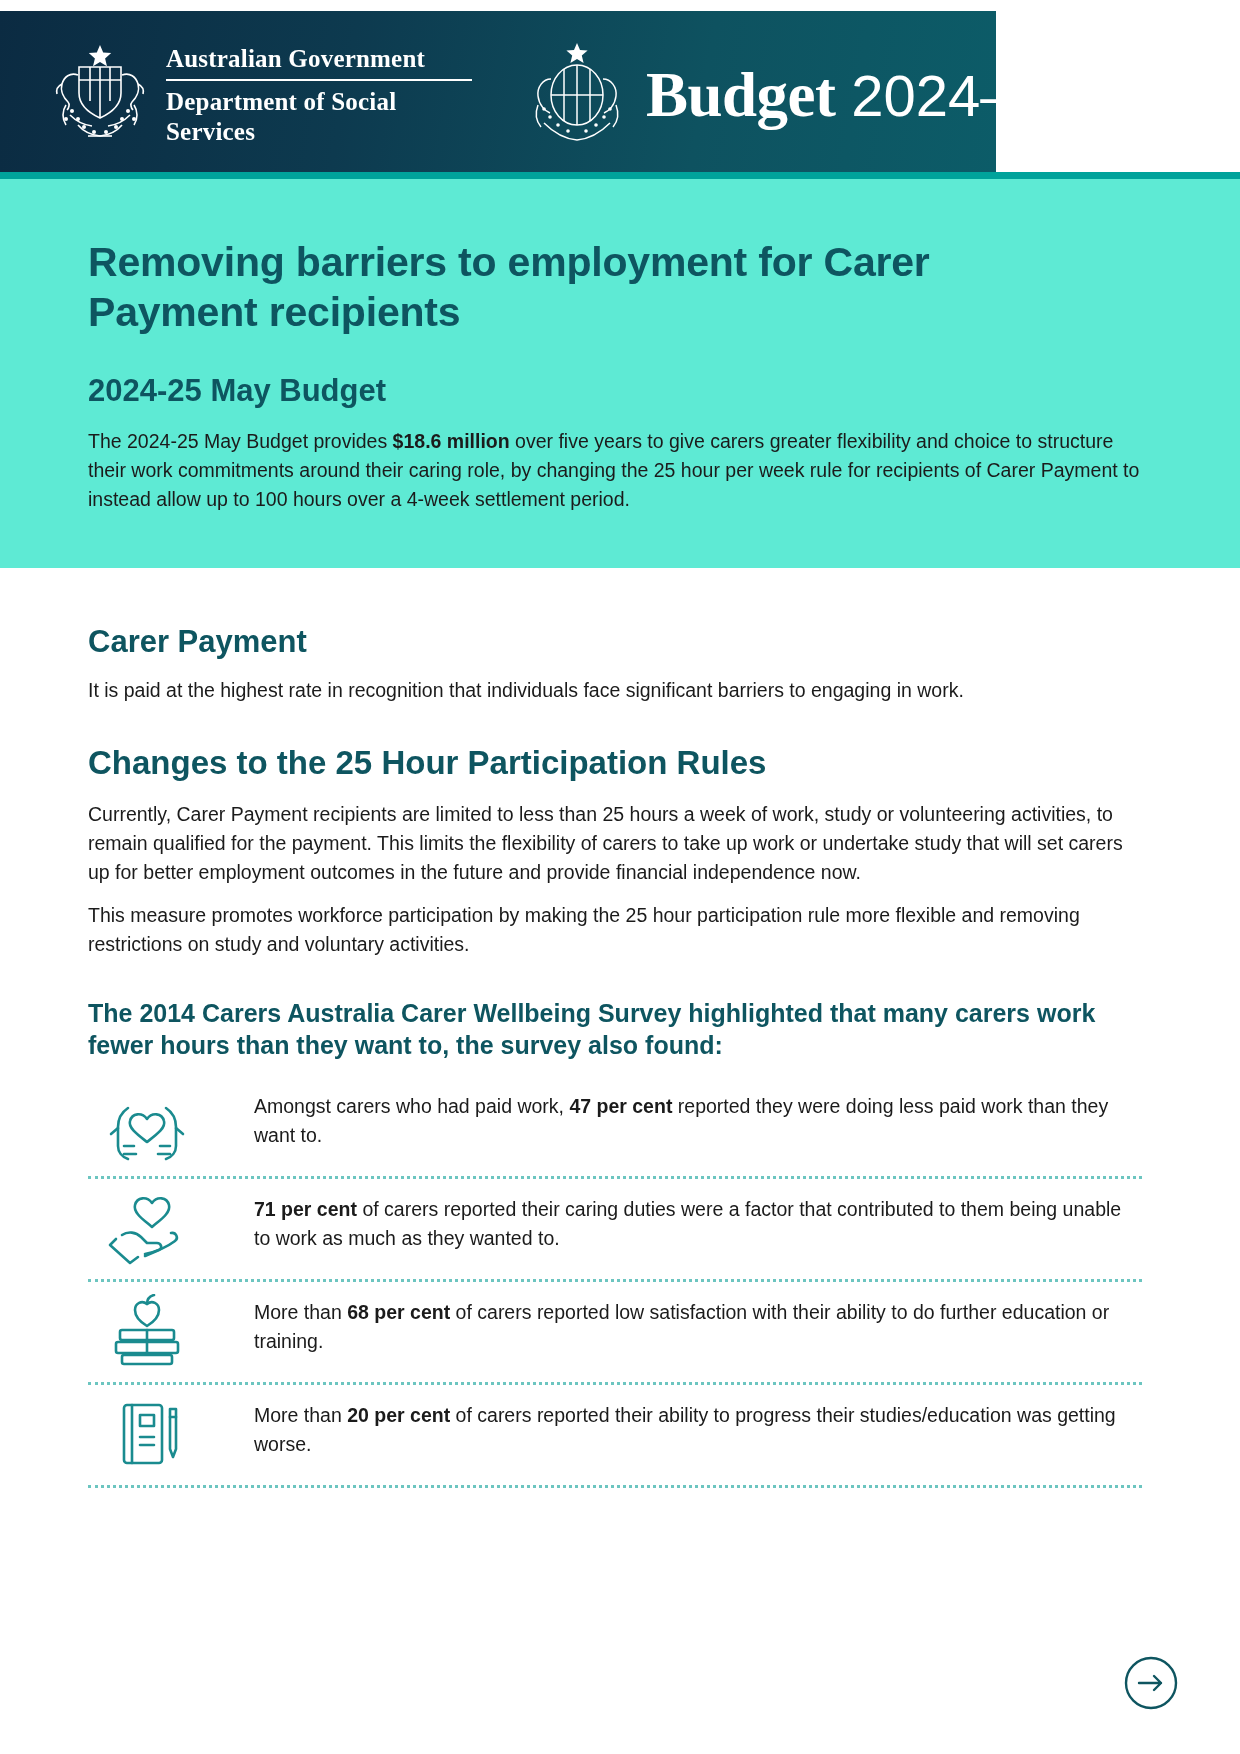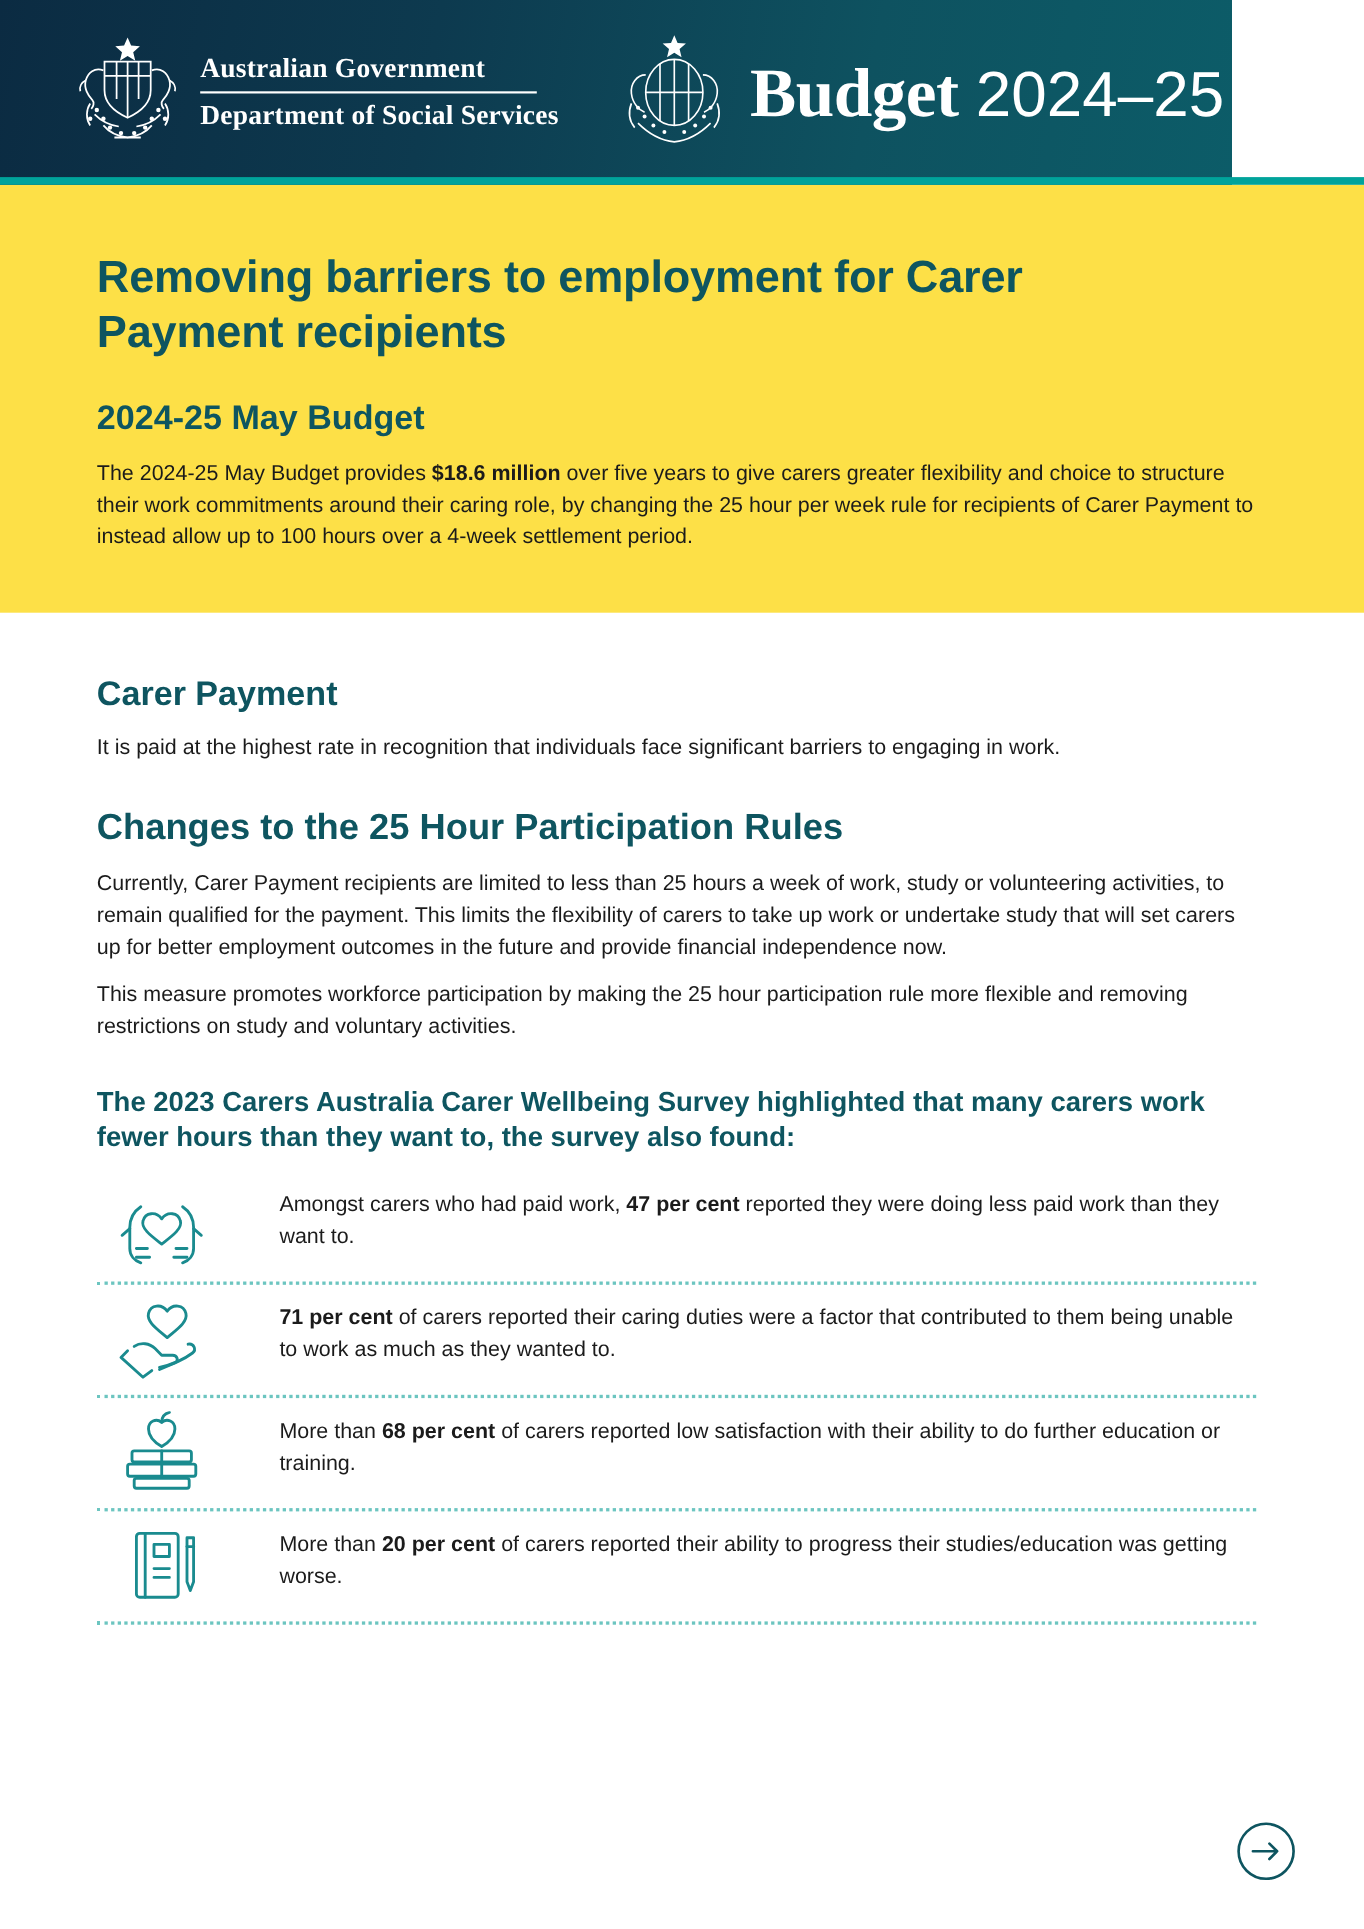--- a/index.html
+++ b/index.html
@@ -12,27 +12,28 @@
     background: #ffffff;
     font-family: "Liberation Sans", sans-serif;
     color: #1b1b1b;
     position: relative;
     overflow: hidden;
   }
 
   
   .header {
     position: relative;
-    width: 1120px;
+    width: 996px;
     height: 168px;
     background: linear-gradient(100deg, #0b2b42 0%, #0d3a4f 35%, #0e5260 70%, #0c5c68 100%);
     display: flex;
     align-items: center;
     box-sizing: border-box;
-    padding-left: 64px;
+    padding-left: 48px;
+    margin-top: 11px;
   }
   .header-accent {
     position: absolute;
     left: 0;
     bottom: 0;
     width: 1240px;
     height: 7px;
     background: #00a39b;
   }
   .crest {
@@ -87,21 +88,21 @@
     letter-spacing: -0.5px;
   }
   .budget-word .yr {
     font-family: "Liberation Sans", sans-serif;
     font-weight: 300;
     font-size: 58px;
   }
 
   
   .intro {
-    background: #fde047;
+    background: #5eead4;
     padding: 58px 88px 54px 88px;
     box-sizing: border-box;
   }
   .intro h1 {
     margin: 0 0 36px 0;
     color: #0e5560;
     font-size: 41px;
     line-height: 1.22;
     font-weight: bold;
     letter-spacing: -0.2px;
@@ -273,21 +274,21 @@
 
 <div class="body-wrap">
 
   <h3 class="sect">Carer Payment</h3>
   <p class="para">It is paid at the highest rate in recognition that individuals face significant barriers to engaging in work.</p>
 
   <h3 class="sect big">Changes to the 25 Hour Participation Rules</h3>
   <p class="para">Currently, Carer Payment recipients are limited to less than 25 hours a week of work, study or volunteering activities, to remain qualified for the payment. This limits the flexibility of carers to take up work or undertake study that will set carers up for better employment outcomes in the future and provide financial independence now.</p>
   <p class="para">This measure promotes workforce participation by making the 25 hour participation rule more flexible and removing restrictions on study and voluntary activities.</p>
 
-  <h4 class="sub">The 2023 Carers Australia Carer Wellbeing Survey highlighted that many carers work fewer hours than they want to, the survey also found:</h4>
+  <h4 class="sub">The 2014 Carers Australia Carer Wellbeing Survey highlighted that many carers work fewer hours than they want to, the survey also found:</h4>
 
   <div class="survey">
 
     <div class="survey-row">
       <div class="survey-icon">
         <svg width="90" height="74" viewBox="0 0 90 74" fill="none" stroke="#1a8b8f" stroke-width="2.6" stroke-linecap="round" stroke-linejoin="round" aria-hidden="true">
           <path d="M45 31 c-5 -7 -15 -6 -17 2 c-2 7 8 14 17 21 c9 -7 19 -14 17 -21 c-2 -8 -12 -9 -17 -2 z"></path>
           <path d="M26 20 c-6 4 -10 11 -10 19 v19 c0 6 4 11 10 13"></path>
           <path d="M64 20 c6 4 10 11 10 19 v19 c0 6 -4 11 -10 13"></path>
           <path d="M16 40 l-7 6 M74 40 l7 6"></path>

